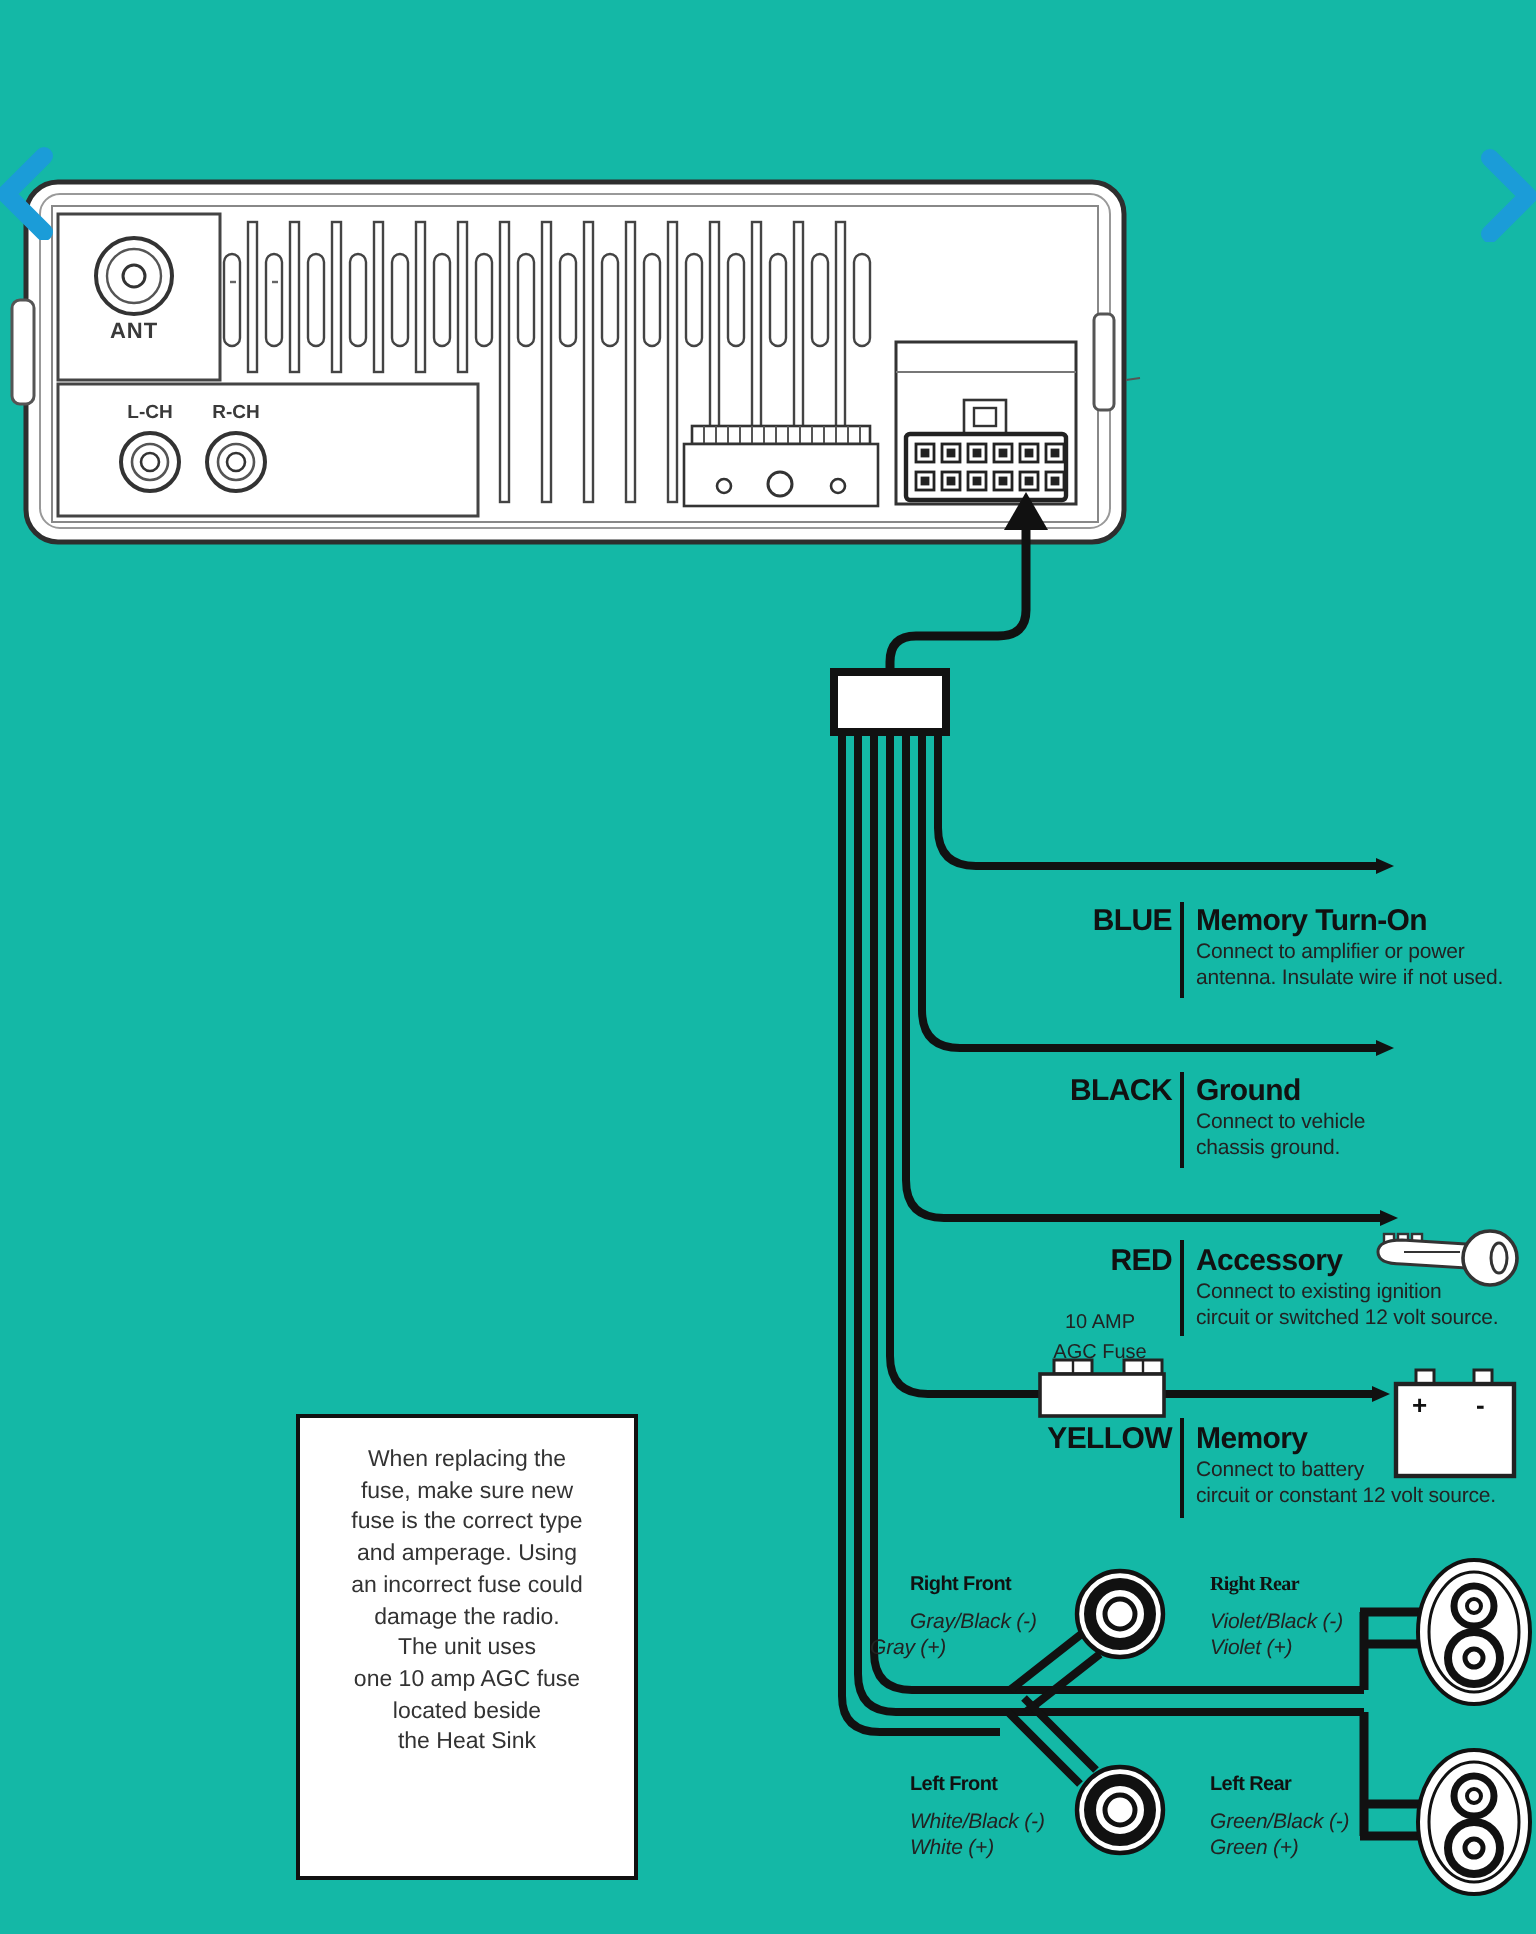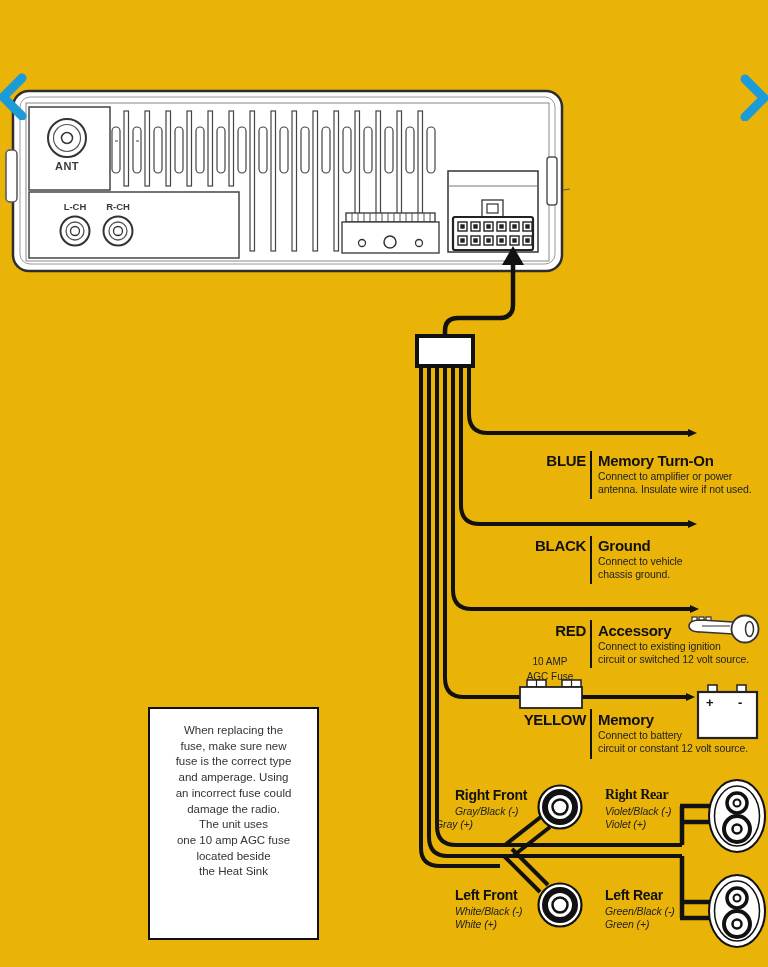--- a/index.html
+++ b/index.html
@@ -1,27 +1,27 @@
 <!DOCTYPE html>
 <html><head>
 <meta charset="utf-8">
 <style>
   html,body{margin:0;padding:0;background:#fff;}
-  #canvas{position:relative;width:768px;height:967px;background:#eab308;overflow:hidden;
+  #canvas{position:relative;width:768px;height:967px;background:#14b8a6;overflow:hidden;
           font-family:"Liberation Sans",sans-serif;color:#111;}
   svg{position:absolute;left:0;top:0;}
   .nav-btn{position:absolute;width:30px;height:48px;cursor:pointer;}
   
   .wire-color{position:absolute;width:120px;text-align:right;font-weight:bold;
               font-size:15px;letter-spacing:-0.3px;color:#111;}
   .wire-divider{position:absolute;width:0;border-left:2px solid #111;}
   .wire-title{position:absolute;font-weight:bold;font-size:15px;letter-spacing:-0.3px;color:#111;}
   .wire-desc{position:absolute;font-size:10.5px;line-height:13px;color:#222;letter-spacing:-0.1px;}
   
-  .spk-title{position:absolute;font-weight:bold;font-size:14px;letter-spacing:-0.3px;color:#111;}
+  .spk-title{position:absolute;font-weight:bold;font-size:10px;letter-spacing:-0.3px;color:#111;}
   .spk-line{position:absolute;font-size:10.5px;color:#222;letter-spacing:-0.1px;font-style:italic;}
   
   .tiny-note{position:absolute;width:70px;text-align:center;font-size:10px;color:#222;}
   .batt-sign{position:absolute;font-size:13px;font-weight:bold;color:#111;}
   .port-label{position:absolute;text-align:center;font-weight:bold;color:#3a3a3a;}
   
   .fuse-box{position:absolute;left:148px;top:707px;width:167px;height:229px;
             border:2px solid #111;background:#fff;text-align:center;}
   .fuse-title{margin-top:21px;font-size:19px;letter-spacing:1px;color:#222;}
   .fuse-lines{margin-top:14px;font-size:11.5px;line-height:15.7px;color:#333;}

